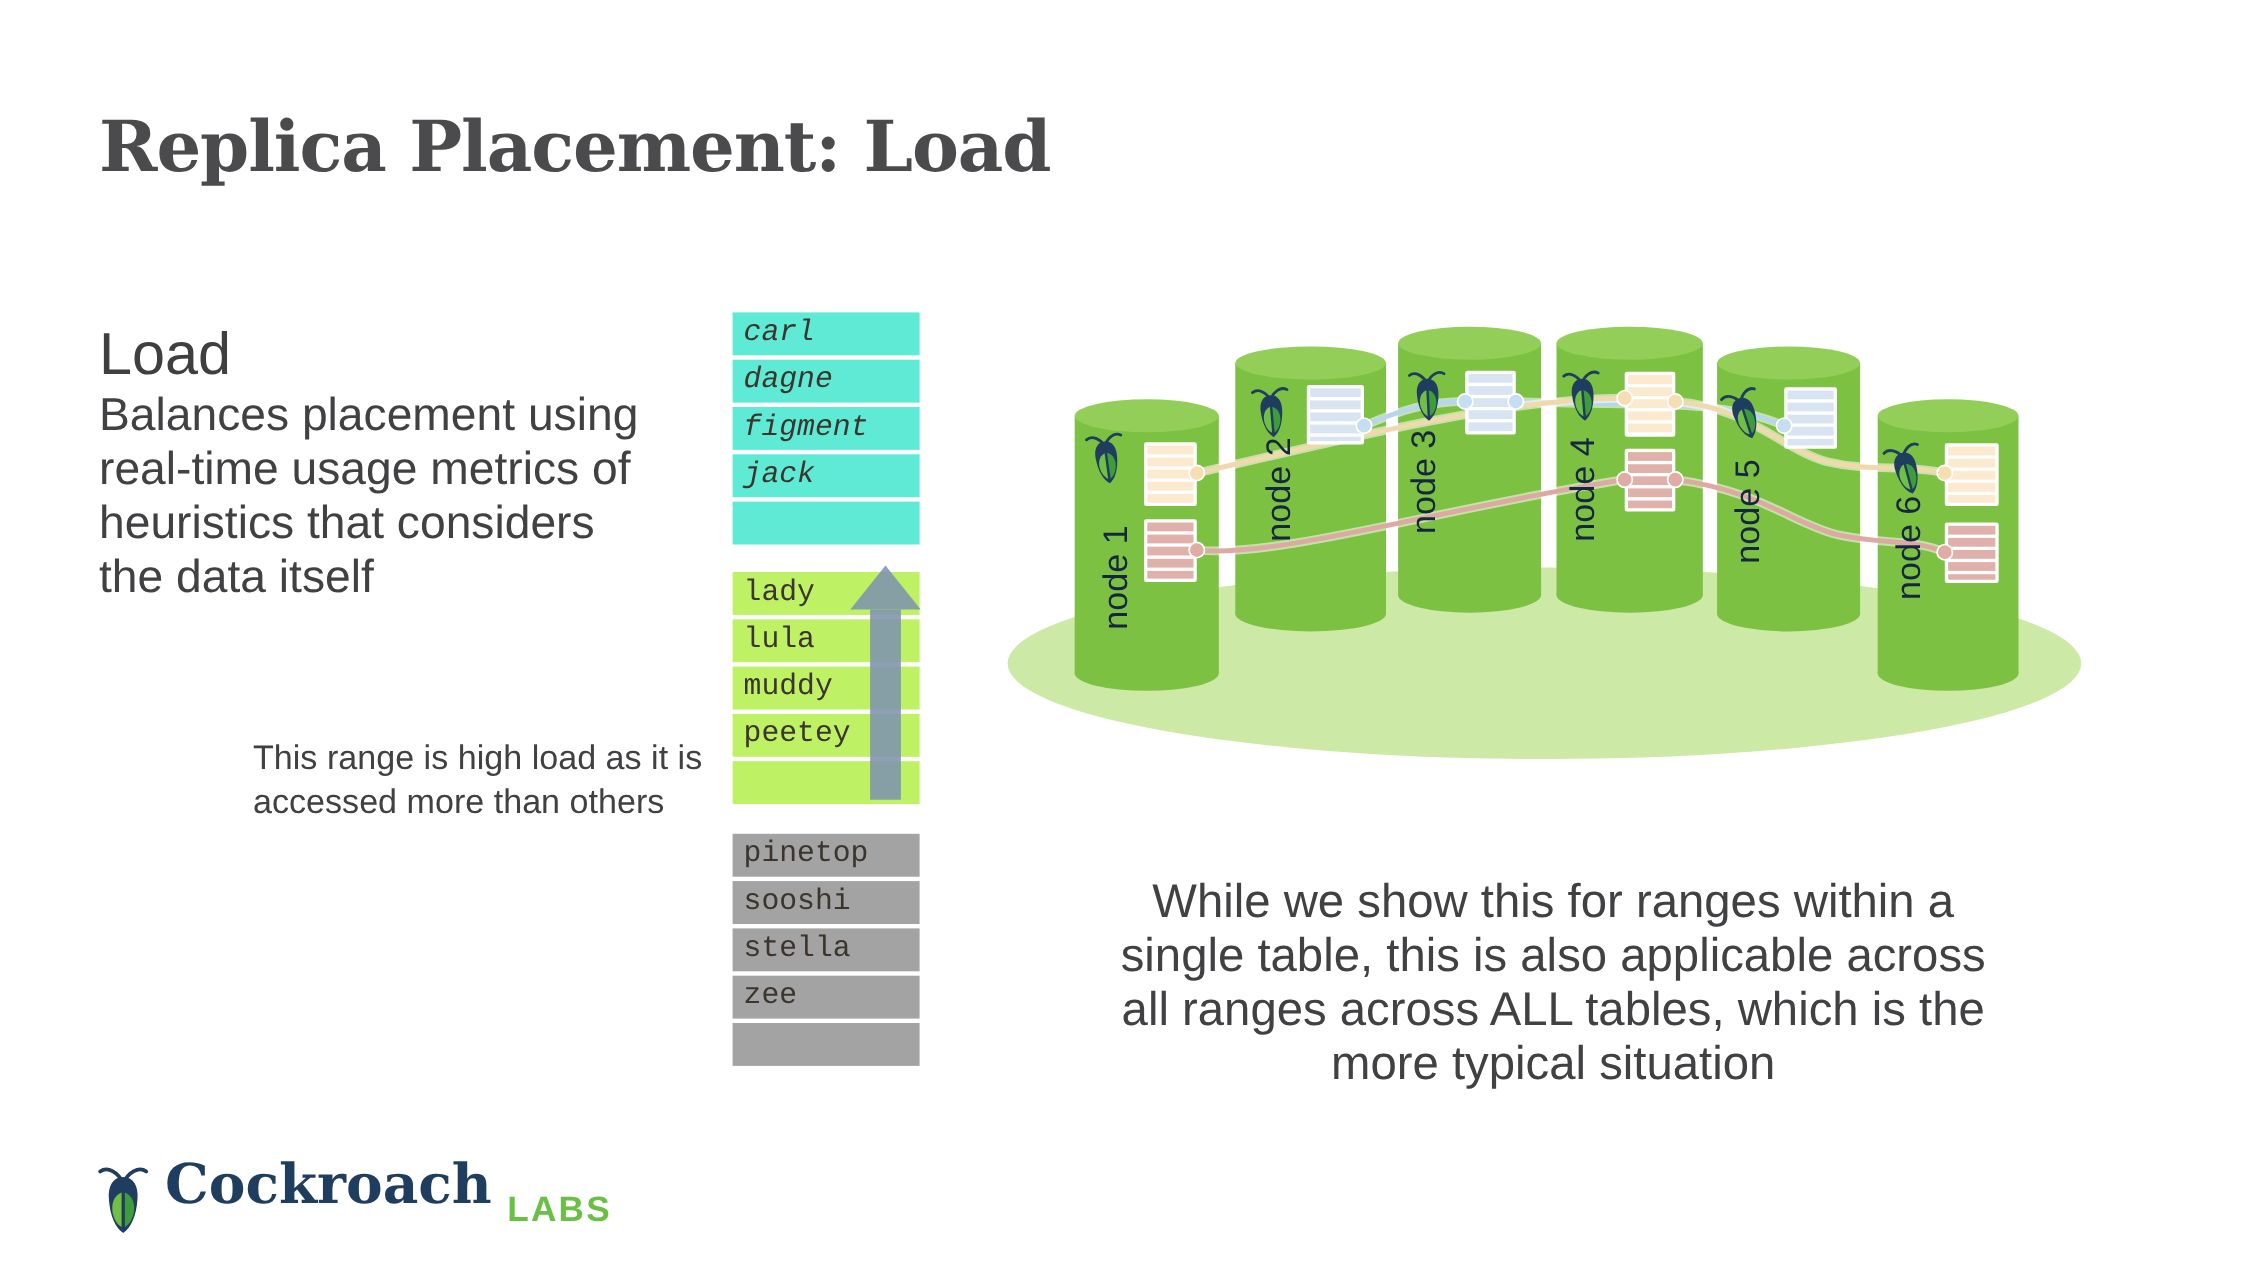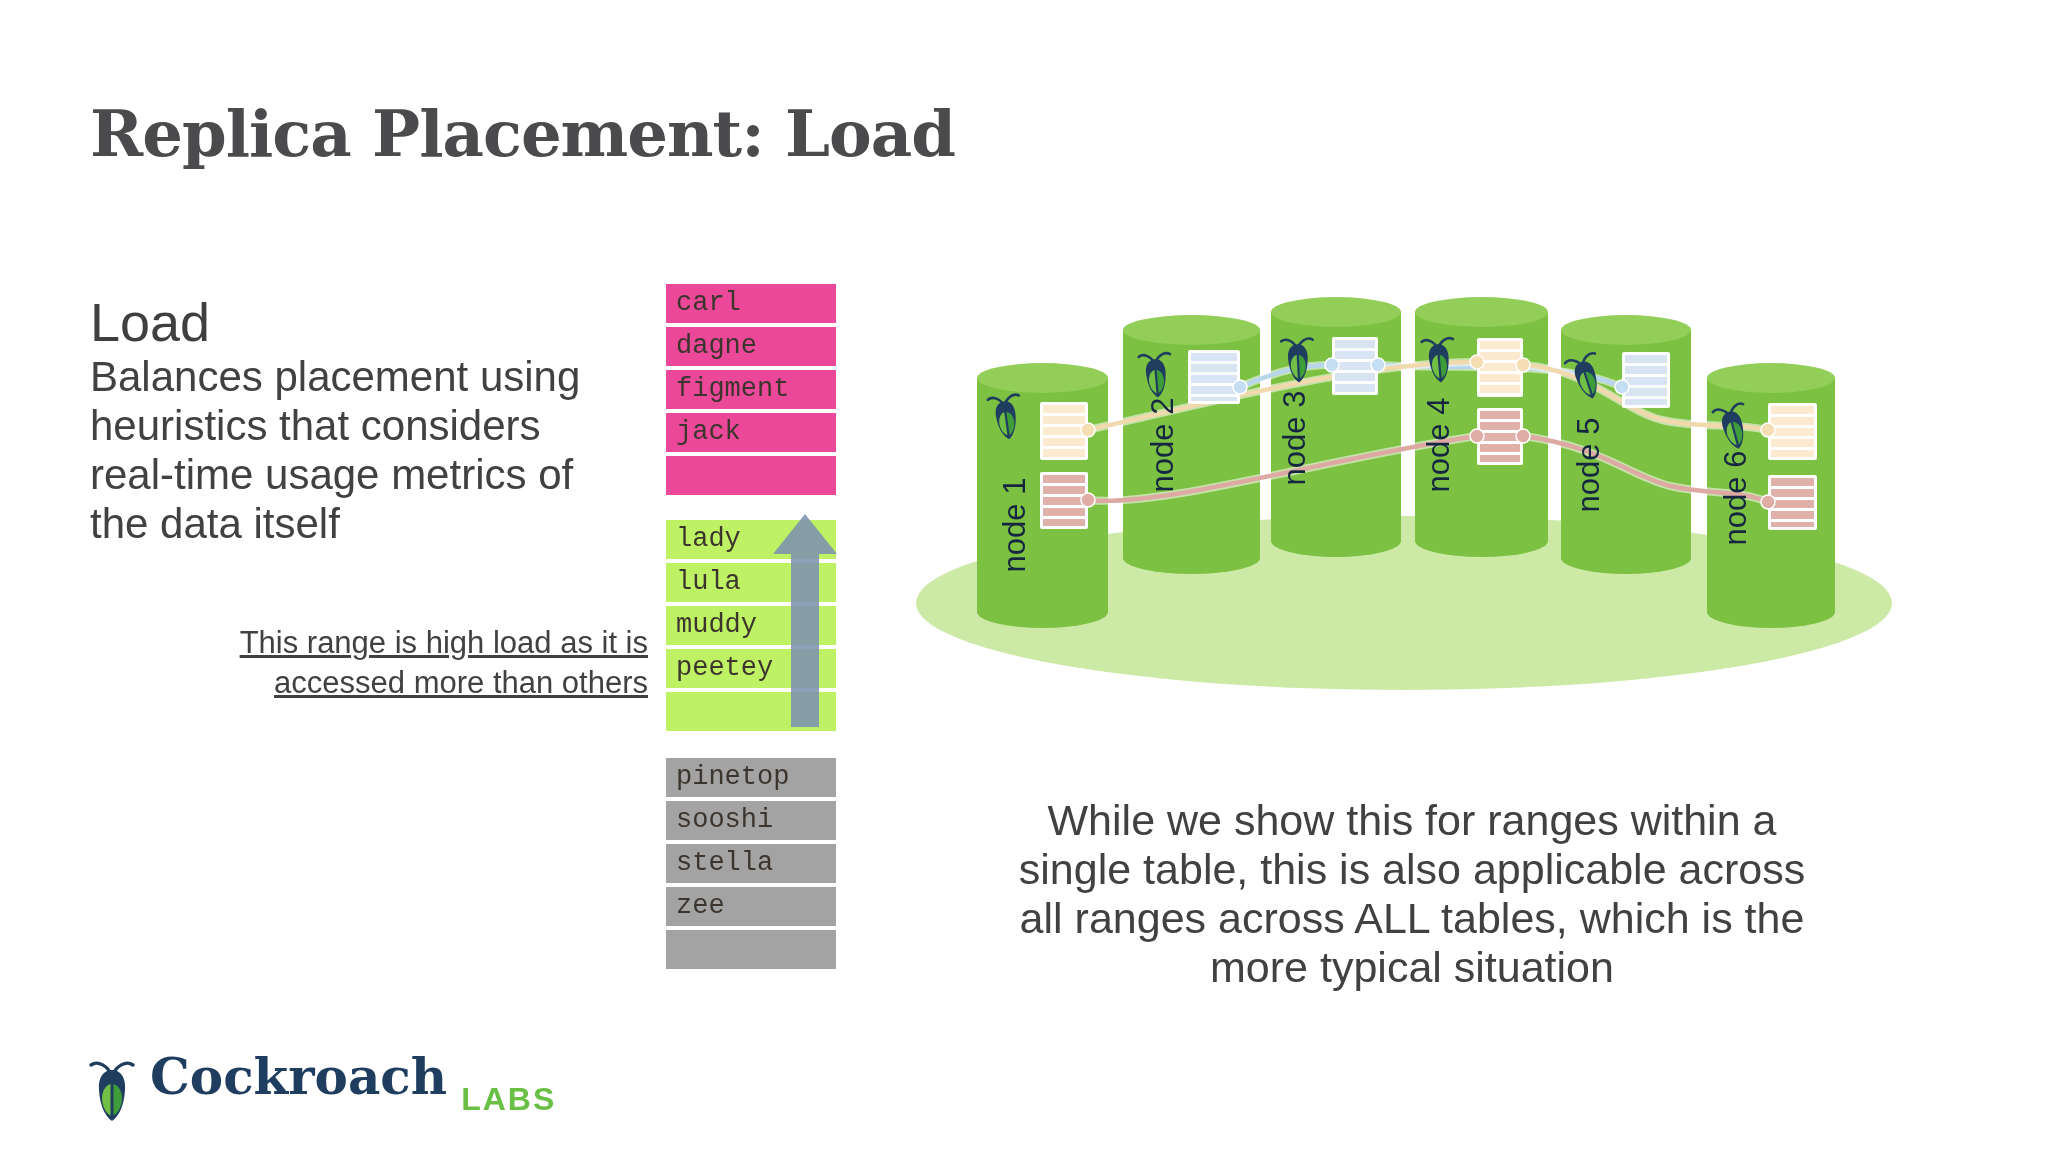--- a/index.html
+++ b/index.html
@@ -9,28 +9,28 @@
   
   #title{position:absolute;left:90px;top:96px;font-family:"DejaVu Serif",serif;
          font-weight:700;font-size:64px;letter-spacing:-1px;color:#4b4b4d;}
 
   
   #left-block{position:absolute;left:90px;top:292px;width:560px;}
   #left-heading{font-size:54px;line-height:60px;font-weight:400;color:#3f3f41;}
   .desc-line{font-size:42px;line-height:49px;color:#414042;}
 
   
-  #annotation{position:absolute;left:230px;top:623px;width:418px;text-align:right;text-decoration:underline;}
+  #annotation{position:absolute;left:230px;top:669px;width:418px;text-align:left;}
   .anno-line{font-size:31px;line-height:40px;color:#414042;}
 
   
   .range-table{position:absolute;left:666px;width:170px;}
   .range-row{height:39px;margin-bottom:4px;font-family:"Liberation Mono",monospace;
              font-size:27px;line-height:39px;padding-left:10px;color:#3c352e;box-sizing:border-box;}
-  #range-warm{top:284px;}  #range-warm .range-row{background:#ec4899;}
+  #range-warm{top:284px;}  #range-warm .range-row{background:#5eead4;font-style:italic;}
   #range-hot{top:520px;}   #range-hot .range-row{background:#bef264;}
   #range-cold{top:758px;}  #range-cold .range-row{background:#a3a3a3;}
 
   #load-arrow{position:absolute;left:770px;top:514px;}
 
   
   #diagram{position:absolute;left:900px;top:250px;width:1020px;height:460px;}
   .cyl-body{fill:#7cc142;}
   .cyl-top{fill:#92ce58;}
   .platform{fill:#cde9a6;}
@@ -63,22 +63,22 @@
 </head>
 <body>
 
 <div id="slide">
 
   <div id="title">Replica Placement: Load</div>
 
   <div id="left-block">
     <div id="left-heading">Load</div>
     <div class="desc-line">Balances placement using</div>
+    <div class="desc-line">real-time usage metrics of</div>
     <div class="desc-line">heuristics that considers</div>
-    <div class="desc-line">real-time usage metrics of</div>
     <div class="desc-line">the data itself</div>
   </div>
 
   <div id="annotation">
     <div class="anno-line">This range is high load as it is</div>
     <div class="anno-line">accessed more than others</div>
   </div>
 
   <div id="range-warm" class="range-table">
     <div class="range-row">carl</div>

